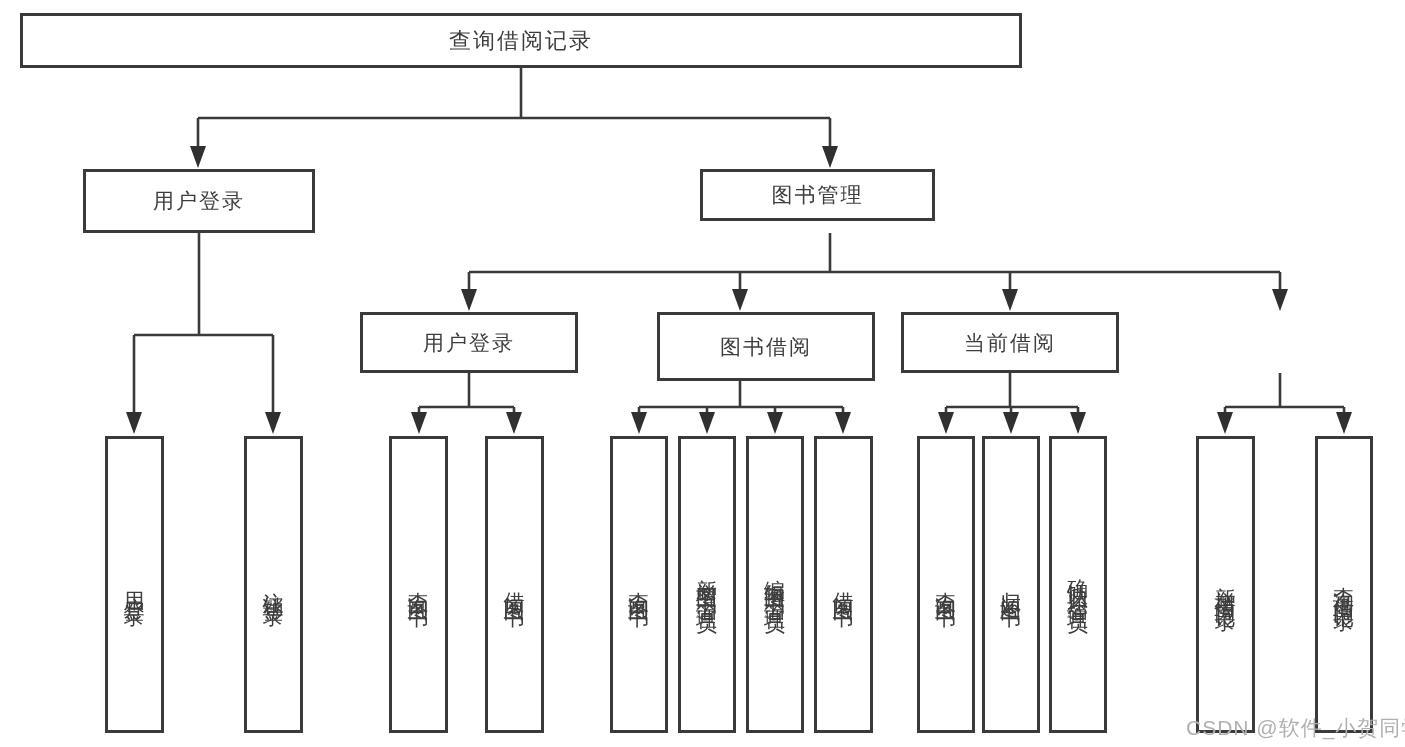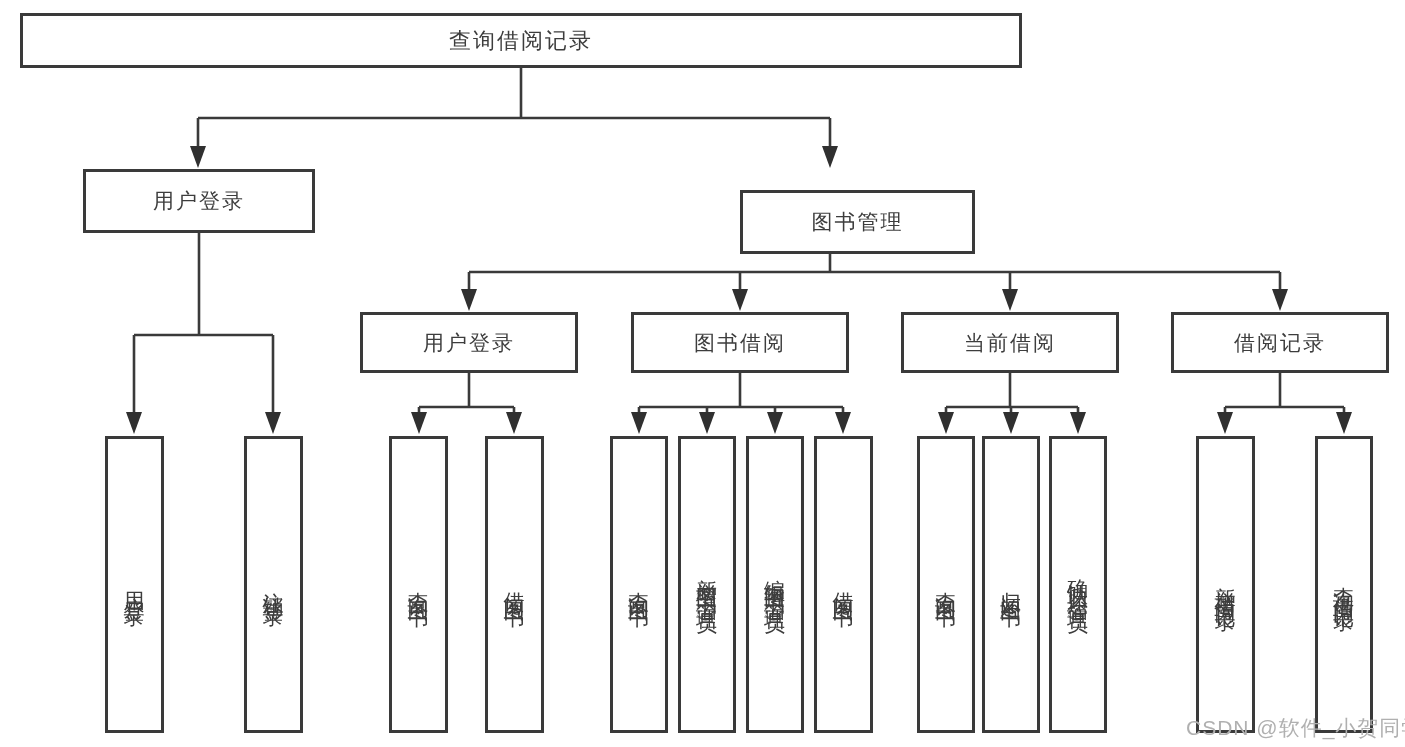--- a/index.html
+++ b/index.html
@@ -136,36 +136,33 @@
     </g>
   </svg>
 
   <div class="node hbox root-box" style="left:20px; top:13px; width:1002px; height:55px;">
     <span>查询借阅记录</span>
   </div>
 
   <div class="node hbox" style="left:83px; top:169px; width:232px; height:64px;">
     <span>用户登录</span>
   </div>
-  <div class="node hbox" style="left:740px; top:169px; width:235px; height:64px;margin-top:21px;">
+  <div class="node hbox" style="left:700px; top:169px; width:235px; height:52px;">
     <span>图书管理</span>
   </div>
 
   <div class="node hbox" style="left:360px; top:312px; width:218px; height:61px;">
     <span>用户登录</span>
   </div>
-  <div class="node hbox" style="left:631px; top:312px; width:218px; height:61px;">
+  <div class="node hbox" style="left:657px; top:312px; width:218px; height:69px;">
     <span>图书借阅</span>
   </div>
   <div class="node hbox" style="left:901px; top:312px; width:218px; height:61px;align-items:center;">
     <span>当前借阅</span>
   </div>
-  <div class="node hbox" style="left:1171px; top:312px; width:218px; height:61px;">
-    <span>借阅记录</span>
-  </div>
 
   <div class="node vbox" style="left:105px; top:436px; width:59px; height:297px;">
     <span class="vtext">用户登录</span>
   </div>
   <div class="node vbox" style="left:244px; top:436px; width:59px; height:297px;">
     <span class="vtext">注销登录</span>
   </div>
 
   <div class="node vbox" style="left:389px; top:436px; width:59px; height:297px;">
     <span class="vtext">查询图书</span>

